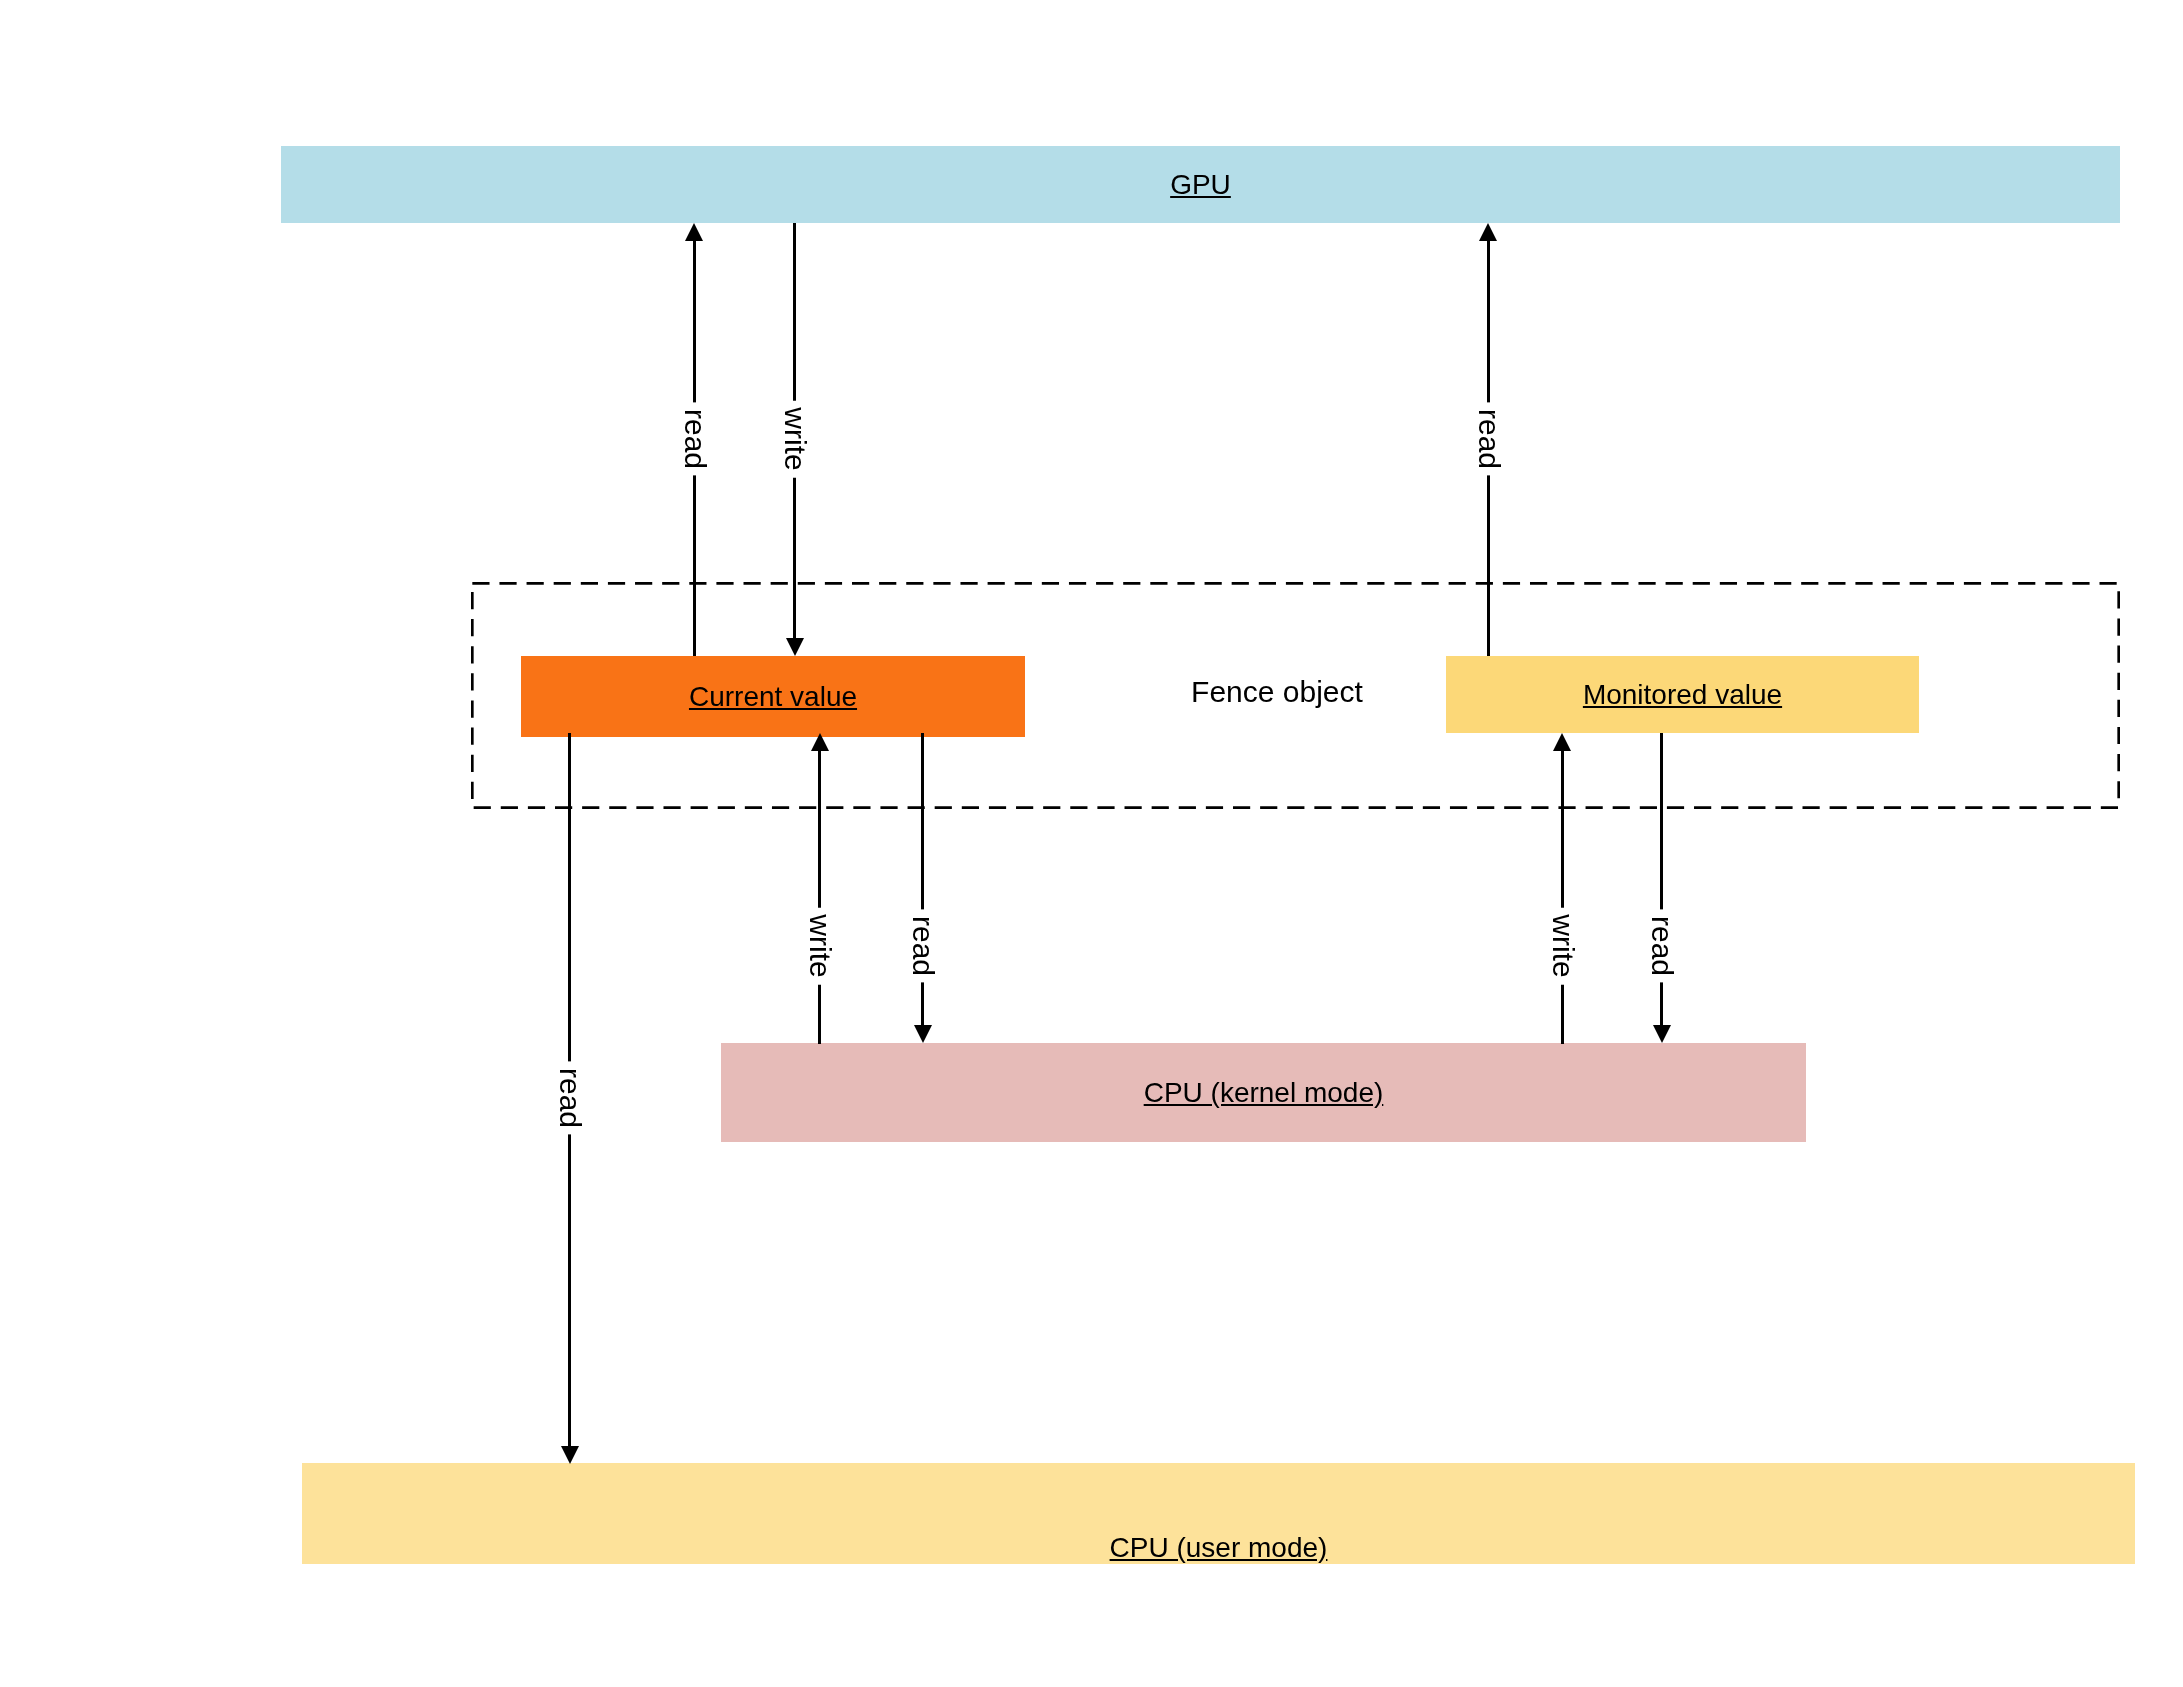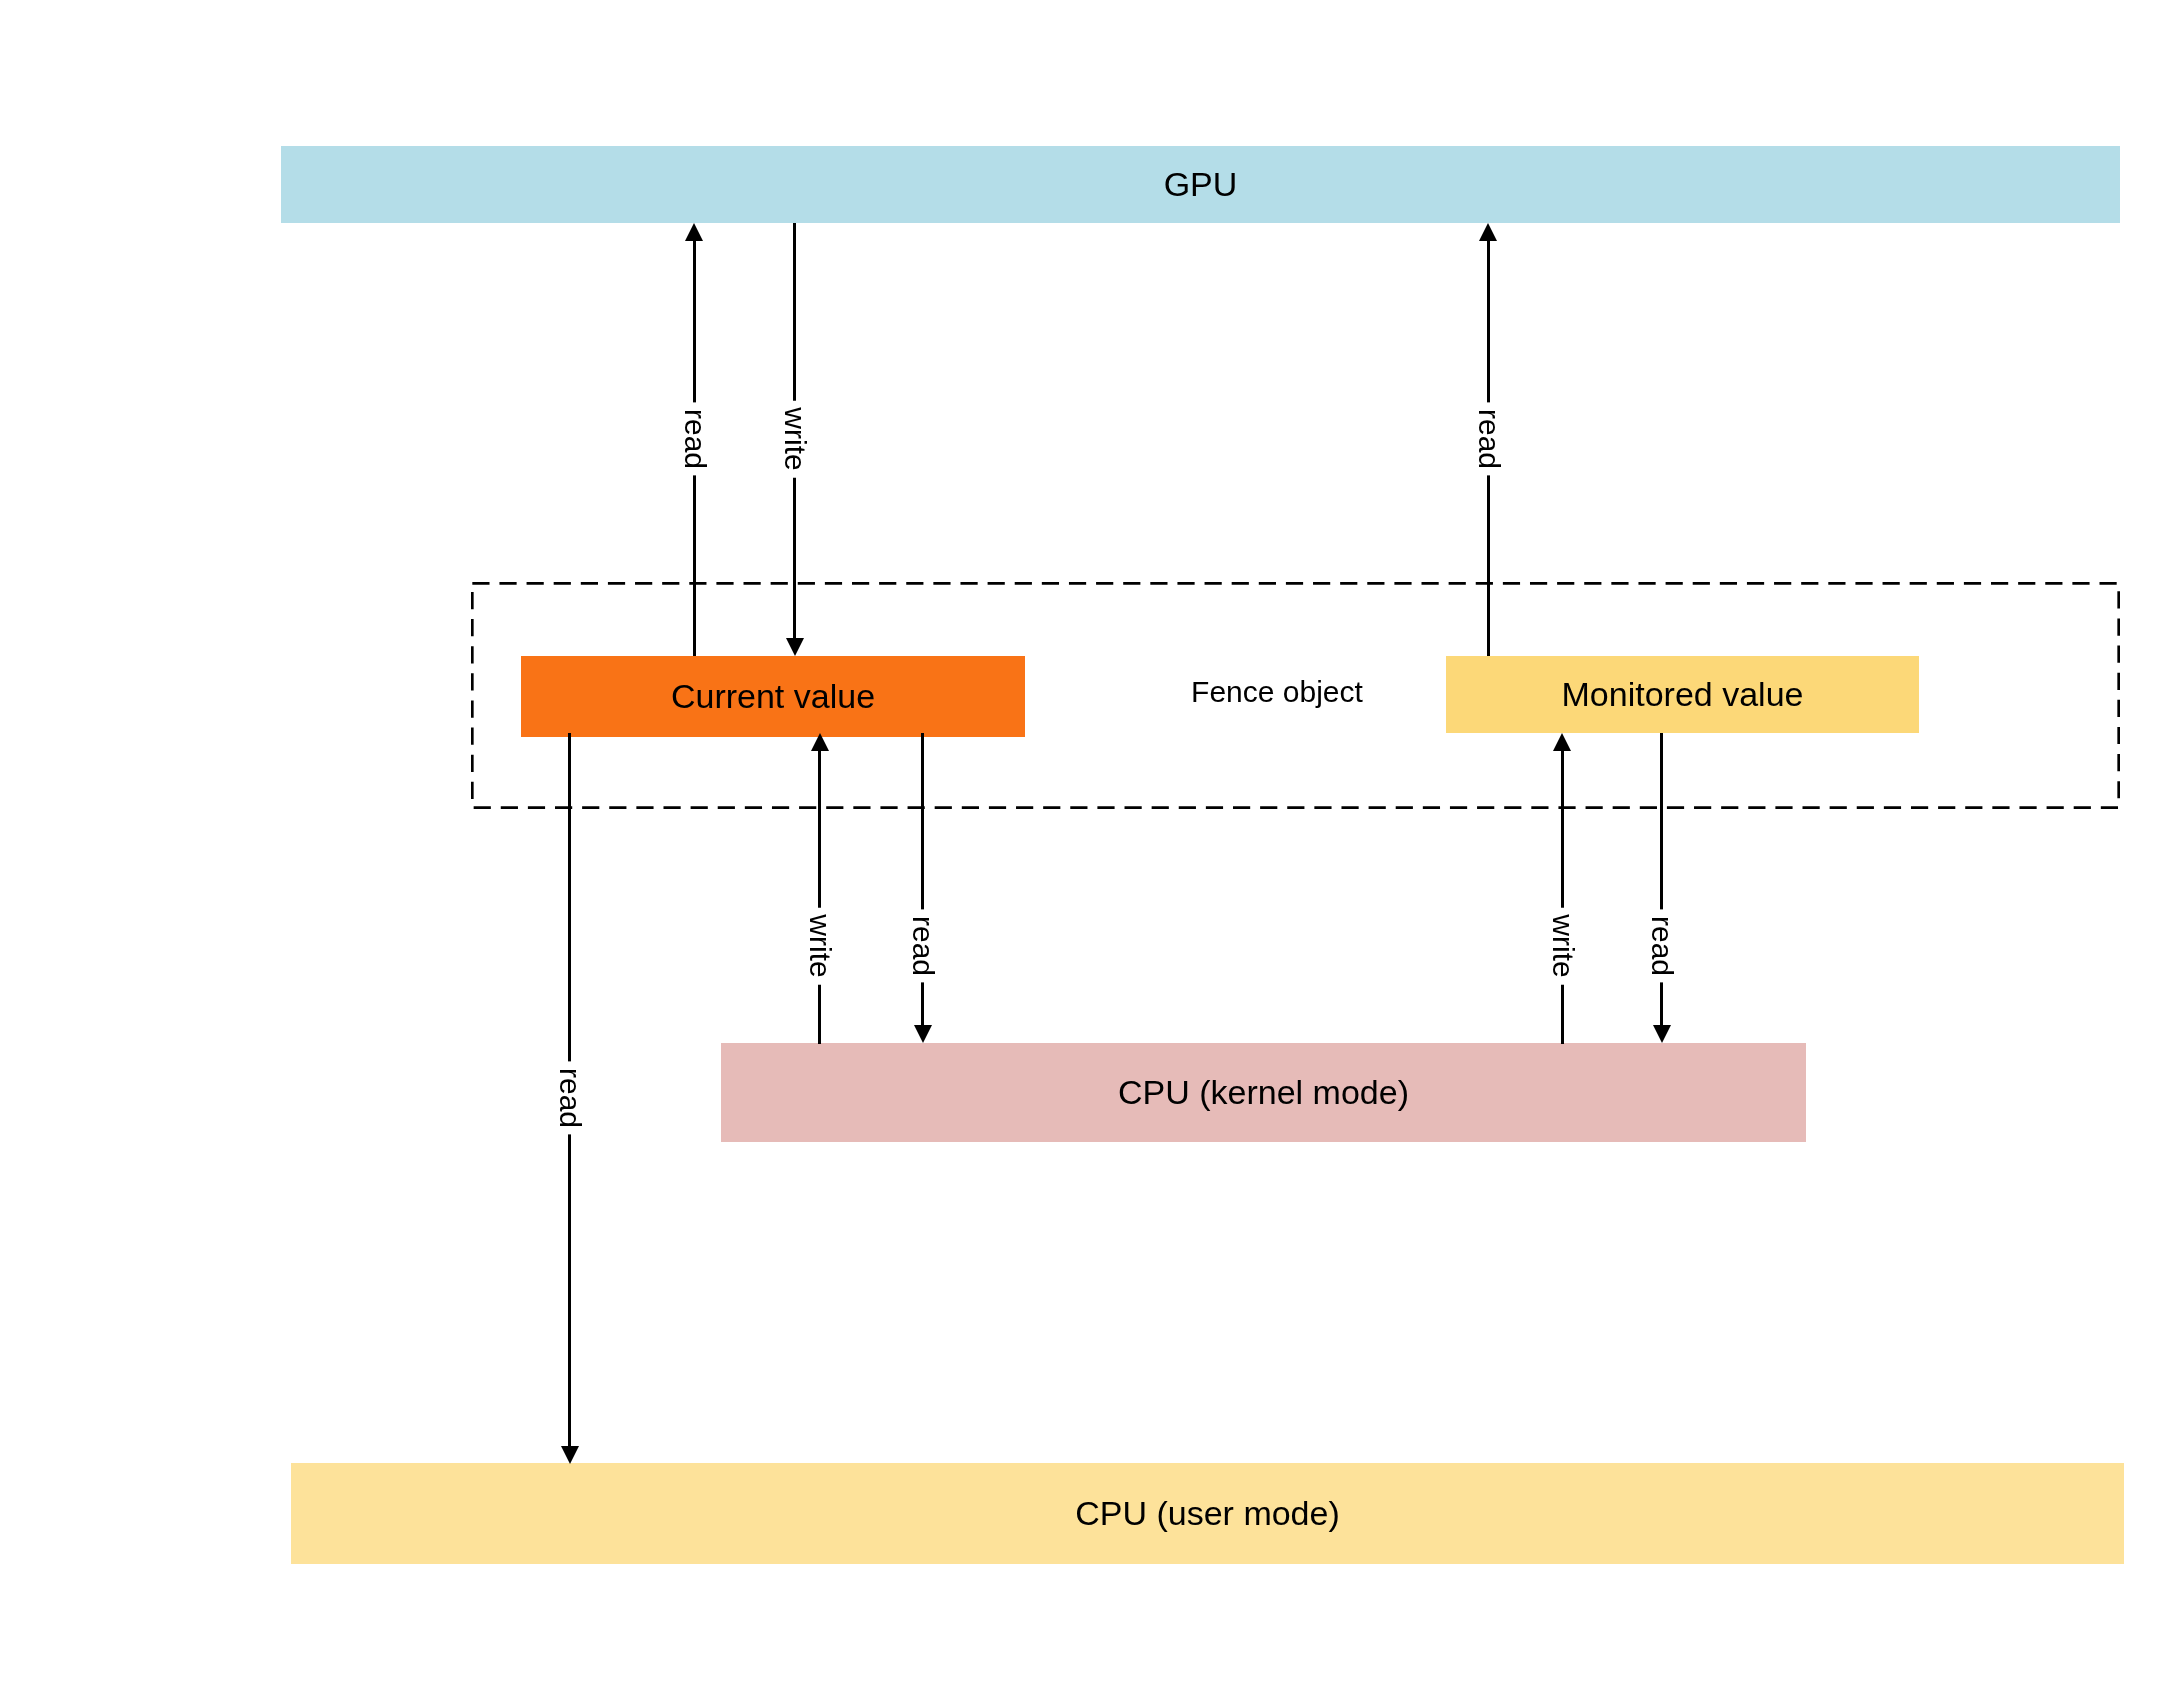--- a/index.html
+++ b/index.html
@@ -14,28 +14,29 @@
     background: #ffffff;
     font-family: "Liberation Sans", sans-serif;
     color: #000000;
     overflow: hidden;
   }
   .node {
     position: absolute;
     display: flex;
     align-items: center;
     justify-content: center;
-    font-size: 34px;
+    font-size: 28px;
+    text-decoration: underline;
   }
   .node span { white-space: nowrap; }
   .bar-gpu      { left: 281px;  top: 146px;  width: 1839px; height: 77px; background: #b4dde8; }
   .box-current  { left: 521px;  top: 656px;  width: 504px;  height: 81px; background: #f97316; }
   .box-monitored{ left: 1446px; top: 656px;  width: 473px;  height: 77px; background: #fcd878; }
   .bar-kernel   { left: 721px; top: 1043px; width: 1085px; height: 99px; background: #e6bbb8; }
-  .bar-user     { left: 291px;  top: 1463px; width: 1833px; height: 101px; background: #fde29a; }
+  .bar-user     { left: 302px;  top: 1463px; width: 1833px; height: 101px; background: #fde29a; align-items: flex-end; }
 
   .fence-svg {
     position: absolute;
     left: 471px;
     top: 582px;
   }
   .fence-title {
     position: absolute;
     left: 1277px;
     top: 692px;

